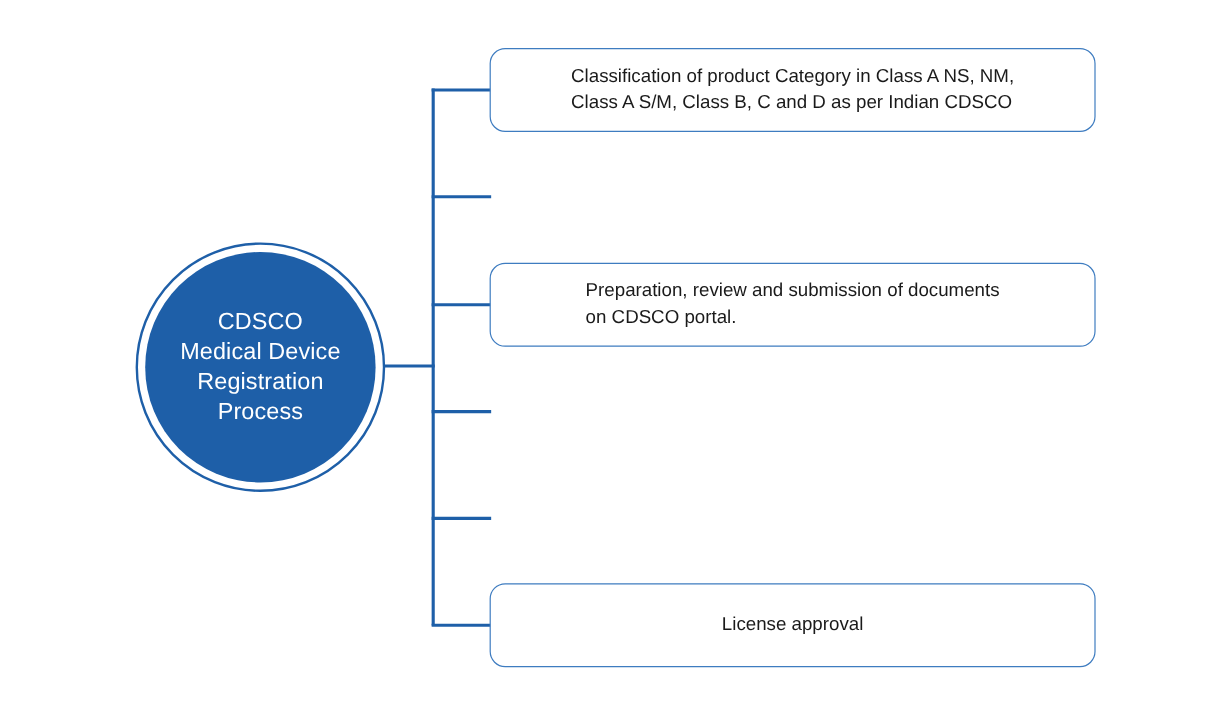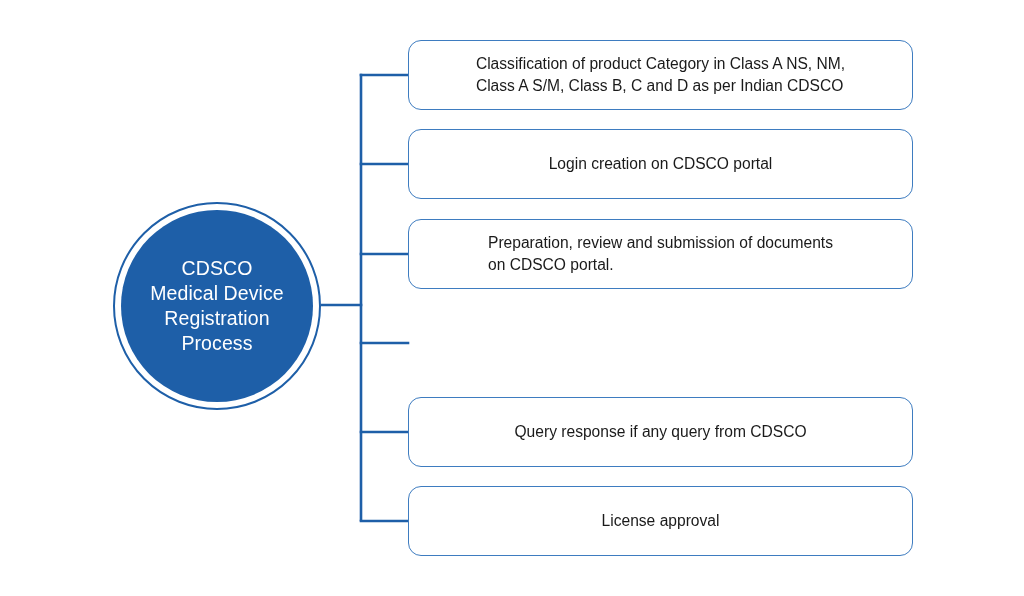--- a/index.html
+++ b/index.html
@@ -121,31 +121,25 @@
       <path d="M361,432 L408,432"></path>
       <path d="M361,521 L408,521"></path>
     </g>
   </svg>
 
   <div class="step-box s0">
     <div class="step-text">Classification of product Category in Class A NS, NM,
 Class A S/M, Class B, C and D as per Indian CDSCO</div>
   </div>
 
-  <div class="step-box s1">
-    <div class="step-text">Login creation on CDSCO portal</div>
-  </div>
 
   <div class="step-box s2">
     <div class="step-text">Preparation, review and submission of documents
 on CDSCO portal.</div>
   </div>
 
 
-  <div class="step-box s4">
-    <div class="step-text">Query response  if any query from CDSCO</div>
-  </div>
 
   <div class="step-box s5">
     <div class="step-text">License approval</div>
   </div>
 
 </div>
 
 </body></html>

